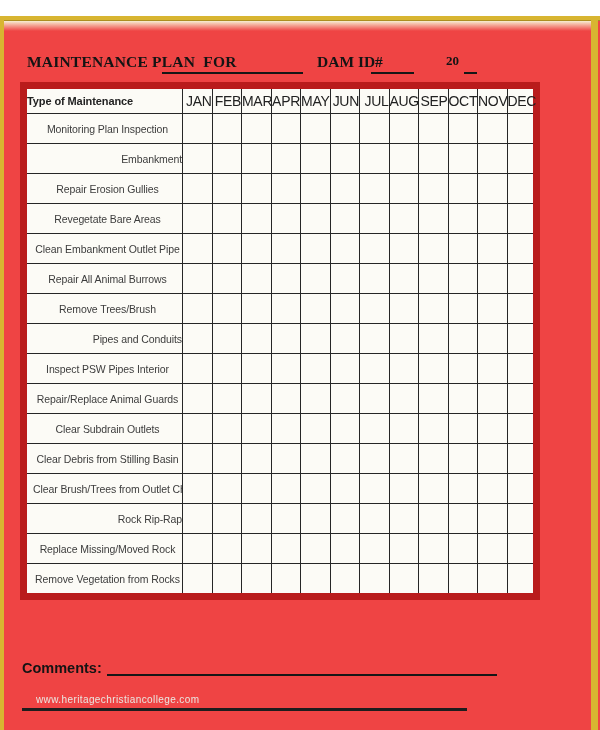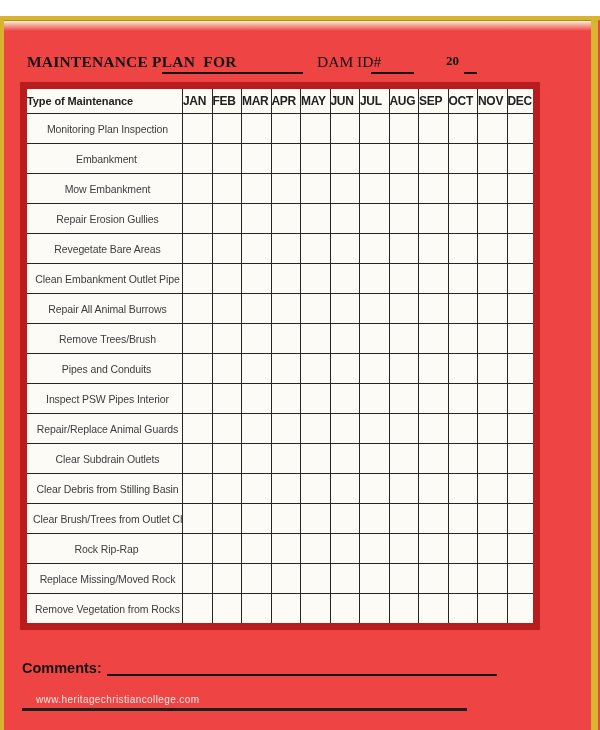--- a/index.html
+++ b/index.html
@@ -26,21 +26,21 @@
     position:absolute;left:27px;top:37px;
     font-family:"Liberation Serif", serif;
     font-weight:bold;font-size:15.5px;color:#141414;
     letter-spacing:.2px;white-space:pre;
   }
   .blank{position:absolute;border-bottom:2px solid #161616;height:16px;}
   .blank-name{left:162px;top:40px;width:141px;}
   .damid-label{
     position:absolute;left:317px;top:37px;
     font-family:"Liberation Serif", serif;
-    font-weight:normal;font-size:15.5px;color:#141414;
+    font-weight:bold;font-size:15.5px;color:#141414;
   }
   .blank-damid{left:371px;top:40px;width:43px;}
   .year-label{
     position:absolute;left:446px;top:37px;
     font-family:"Liberation Serif", serif;
     font-weight:bold;font-size:13px;color:#141414;
   }
   .blank-year{left:464px;top:40px;width:13px;}
 
   
@@ -54,30 +54,30 @@
     padding:0;
   }
   table.plan{border:7px solid #b91c1c;}
   th.type-col{
     width:155px;height:24px;
     text-align:left;padding-left:6px;
     font-size:11px;font-weight:bold;color:#222;
     letter-spacing:-0.1px;
   }
   th.mcol{
-    height:24px;text-align:left;
-    font-size:12px;font-weight:bold;color:#222;
+    height:24px;text-align:right;
+    font-size:14px;font-weight:normal;color:#222;
     letter-spacing:-0.3px;
   }
   td.label{
     height:29px;font-size:10.5px;color:#3c3c3c;
     letter-spacing:-0.1px;overflow:hidden;white-space:nowrap;
   }
   td.label.item{text-align:center;padding-left:6px;}
-  td.label.section{text-align:center;padding-left:4px;}
+  td.label.section{text-align:right;padding-left:4px;}
   td.mcell{height:29px;}
 
   
   .comments-row{position:absolute;left:22px;top:644px;display:flex;align-items:flex-end;}
   .comments-label{
     font-family:Liberation Sans, sans-serif;
     font-weight:bold;font-size:14.5px;color:#141414;
   }
   .comments-line{width:390px;height:14px;margin-left:5px;border-bottom:2.5px solid #161616;}
   .watermark{
@@ -149,35 +149,20 @@
           <td class="mcell"></td>
           <td class="mcell"></td>
           <td class="mcell"></td>
           <td class="mcell"></td>
           <td class="mcell"></td>
           <td class="mcell"></td>
           <td class="mcell"></td>
           <td class="mcell"></td>
         </tr>
         <tr>
-          <td class="label item">Mow Embankment</td>
-          <td class="mcell"></td>
-          <td class="mcell"></td>
-          <td class="mcell"></td>
-          <td class="mcell"></td>
-          <td class="mcell"></td>
-          <td class="mcell"></td>
-          <td class="mcell"></td>
-          <td class="mcell"></td>
-          <td class="mcell"></td>
-          <td class="mcell"></td>
-          <td class="mcell"></td>
-          <td class="mcell"></td>
-        </tr>
-        <tr>
           <td class="label item">Repair Erosion Gullies</td>
           <td class="mcell"></td>
           <td class="mcell"></td>
           <td class="mcell"></td>
           <td class="mcell"></td>
           <td class="mcell"></td>
           <td class="mcell"></td>
           <td class="mcell"></td>
           <td class="mcell"></td>
           <td class="mcell"></td>

